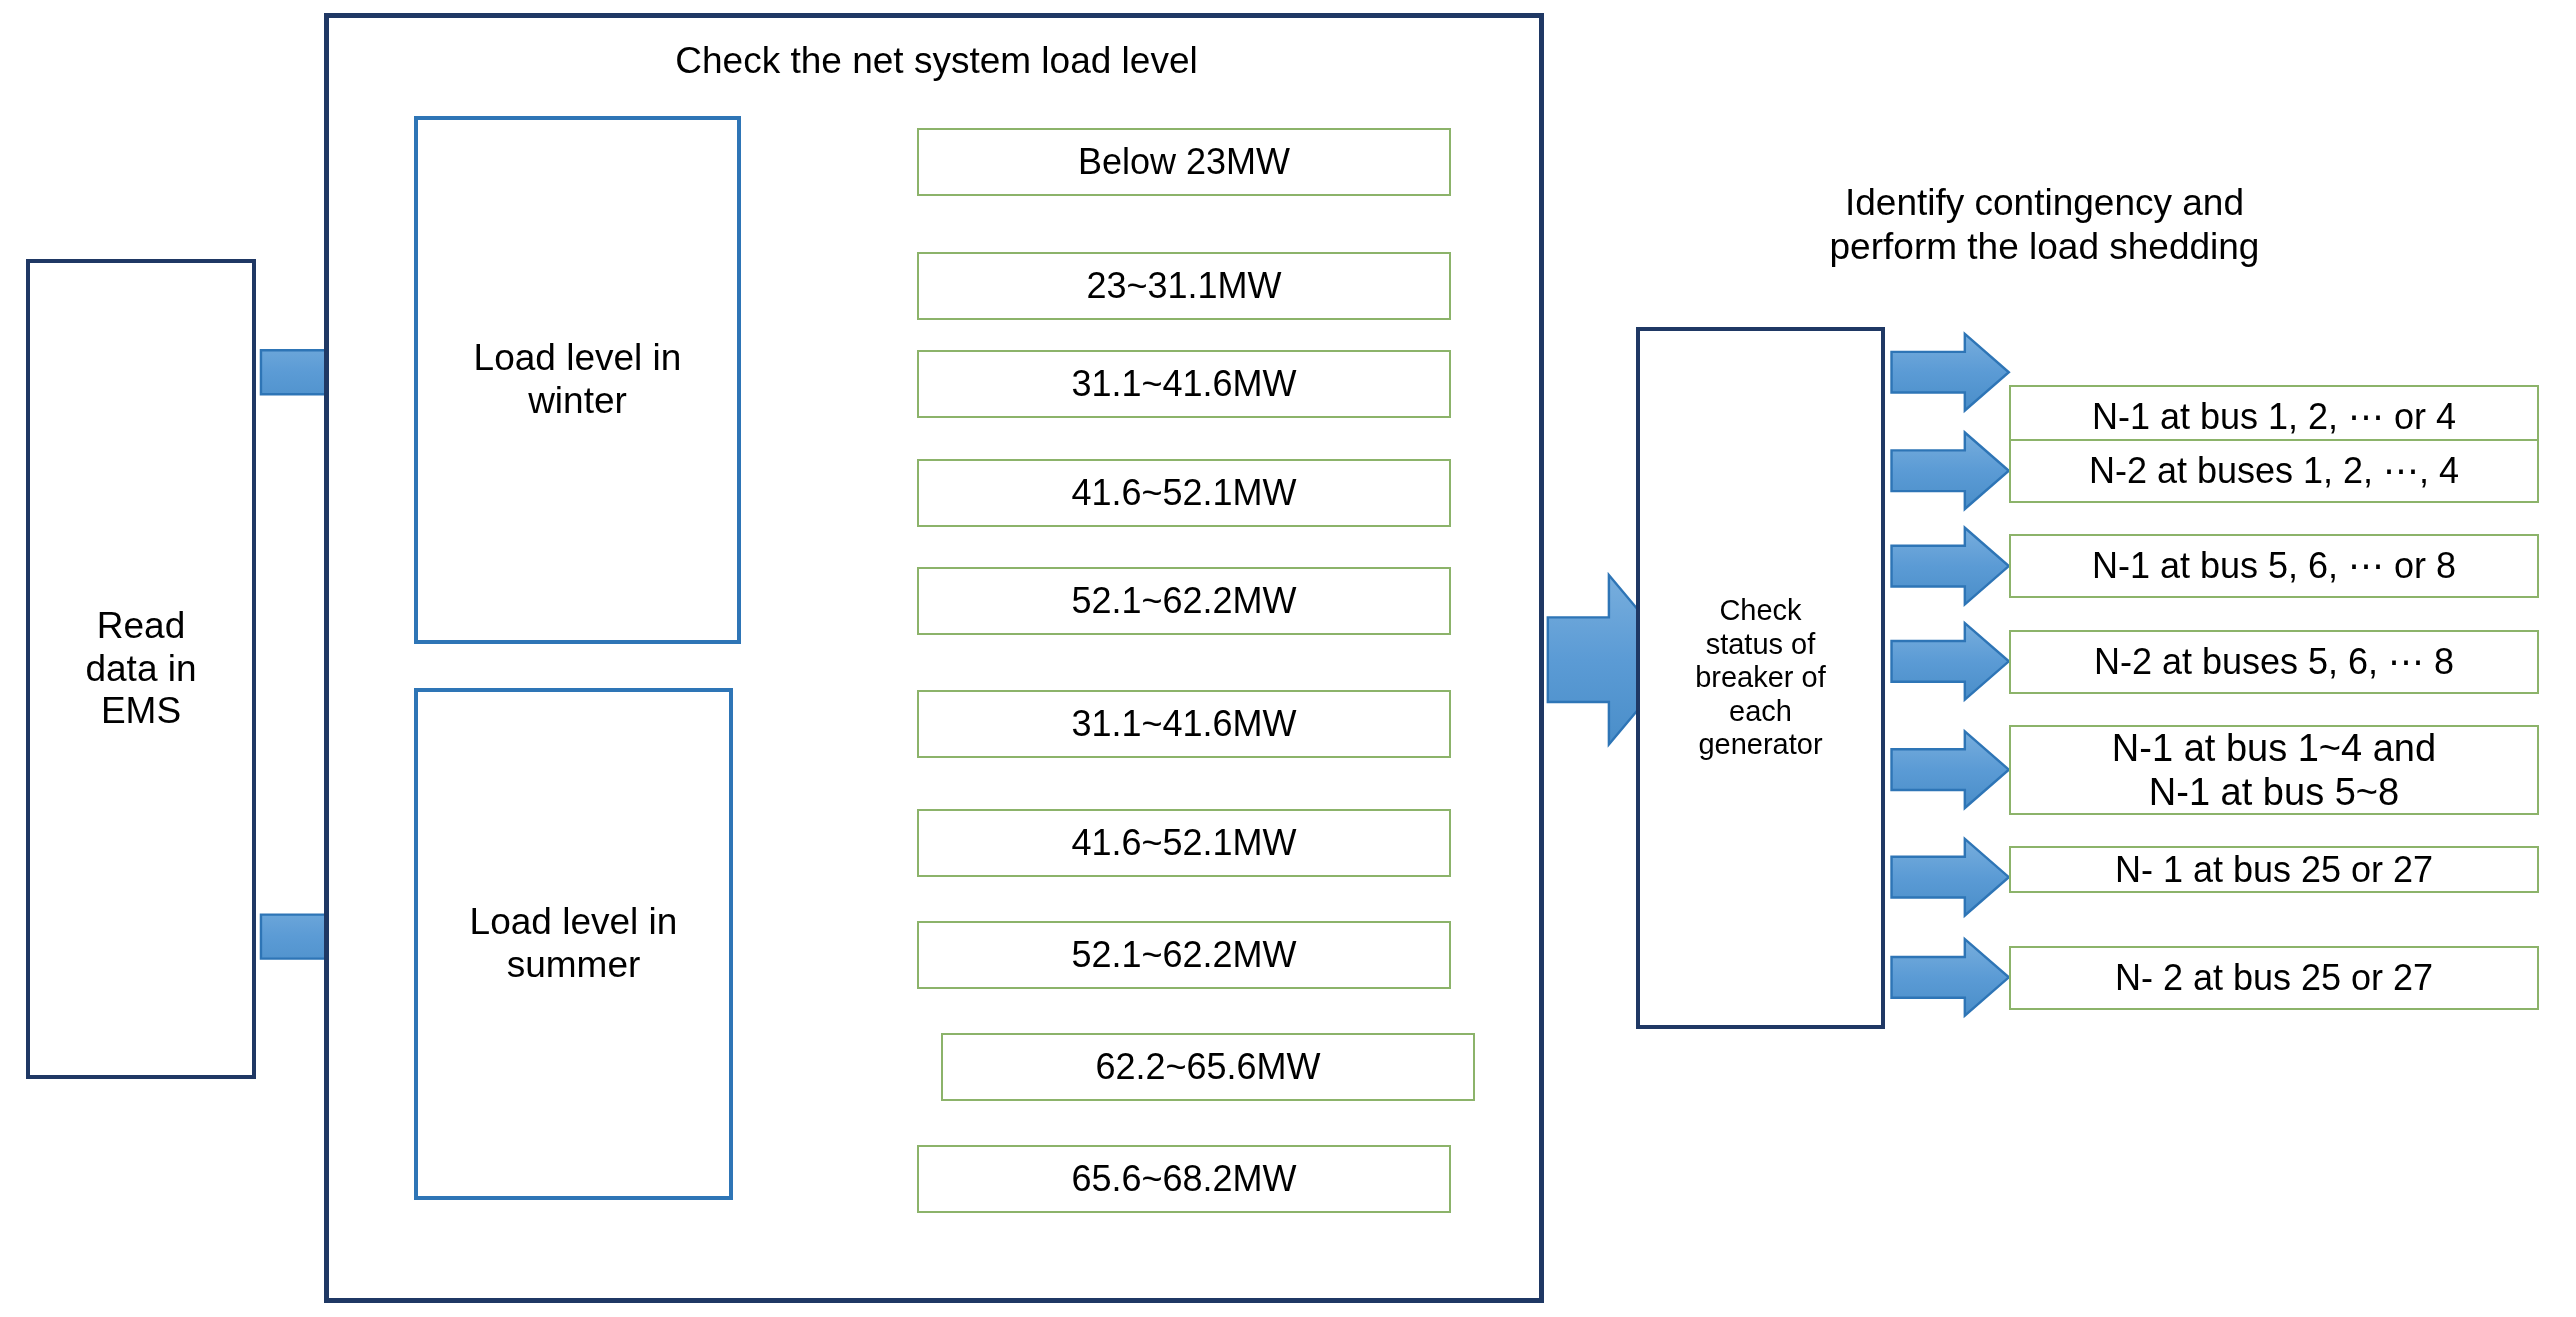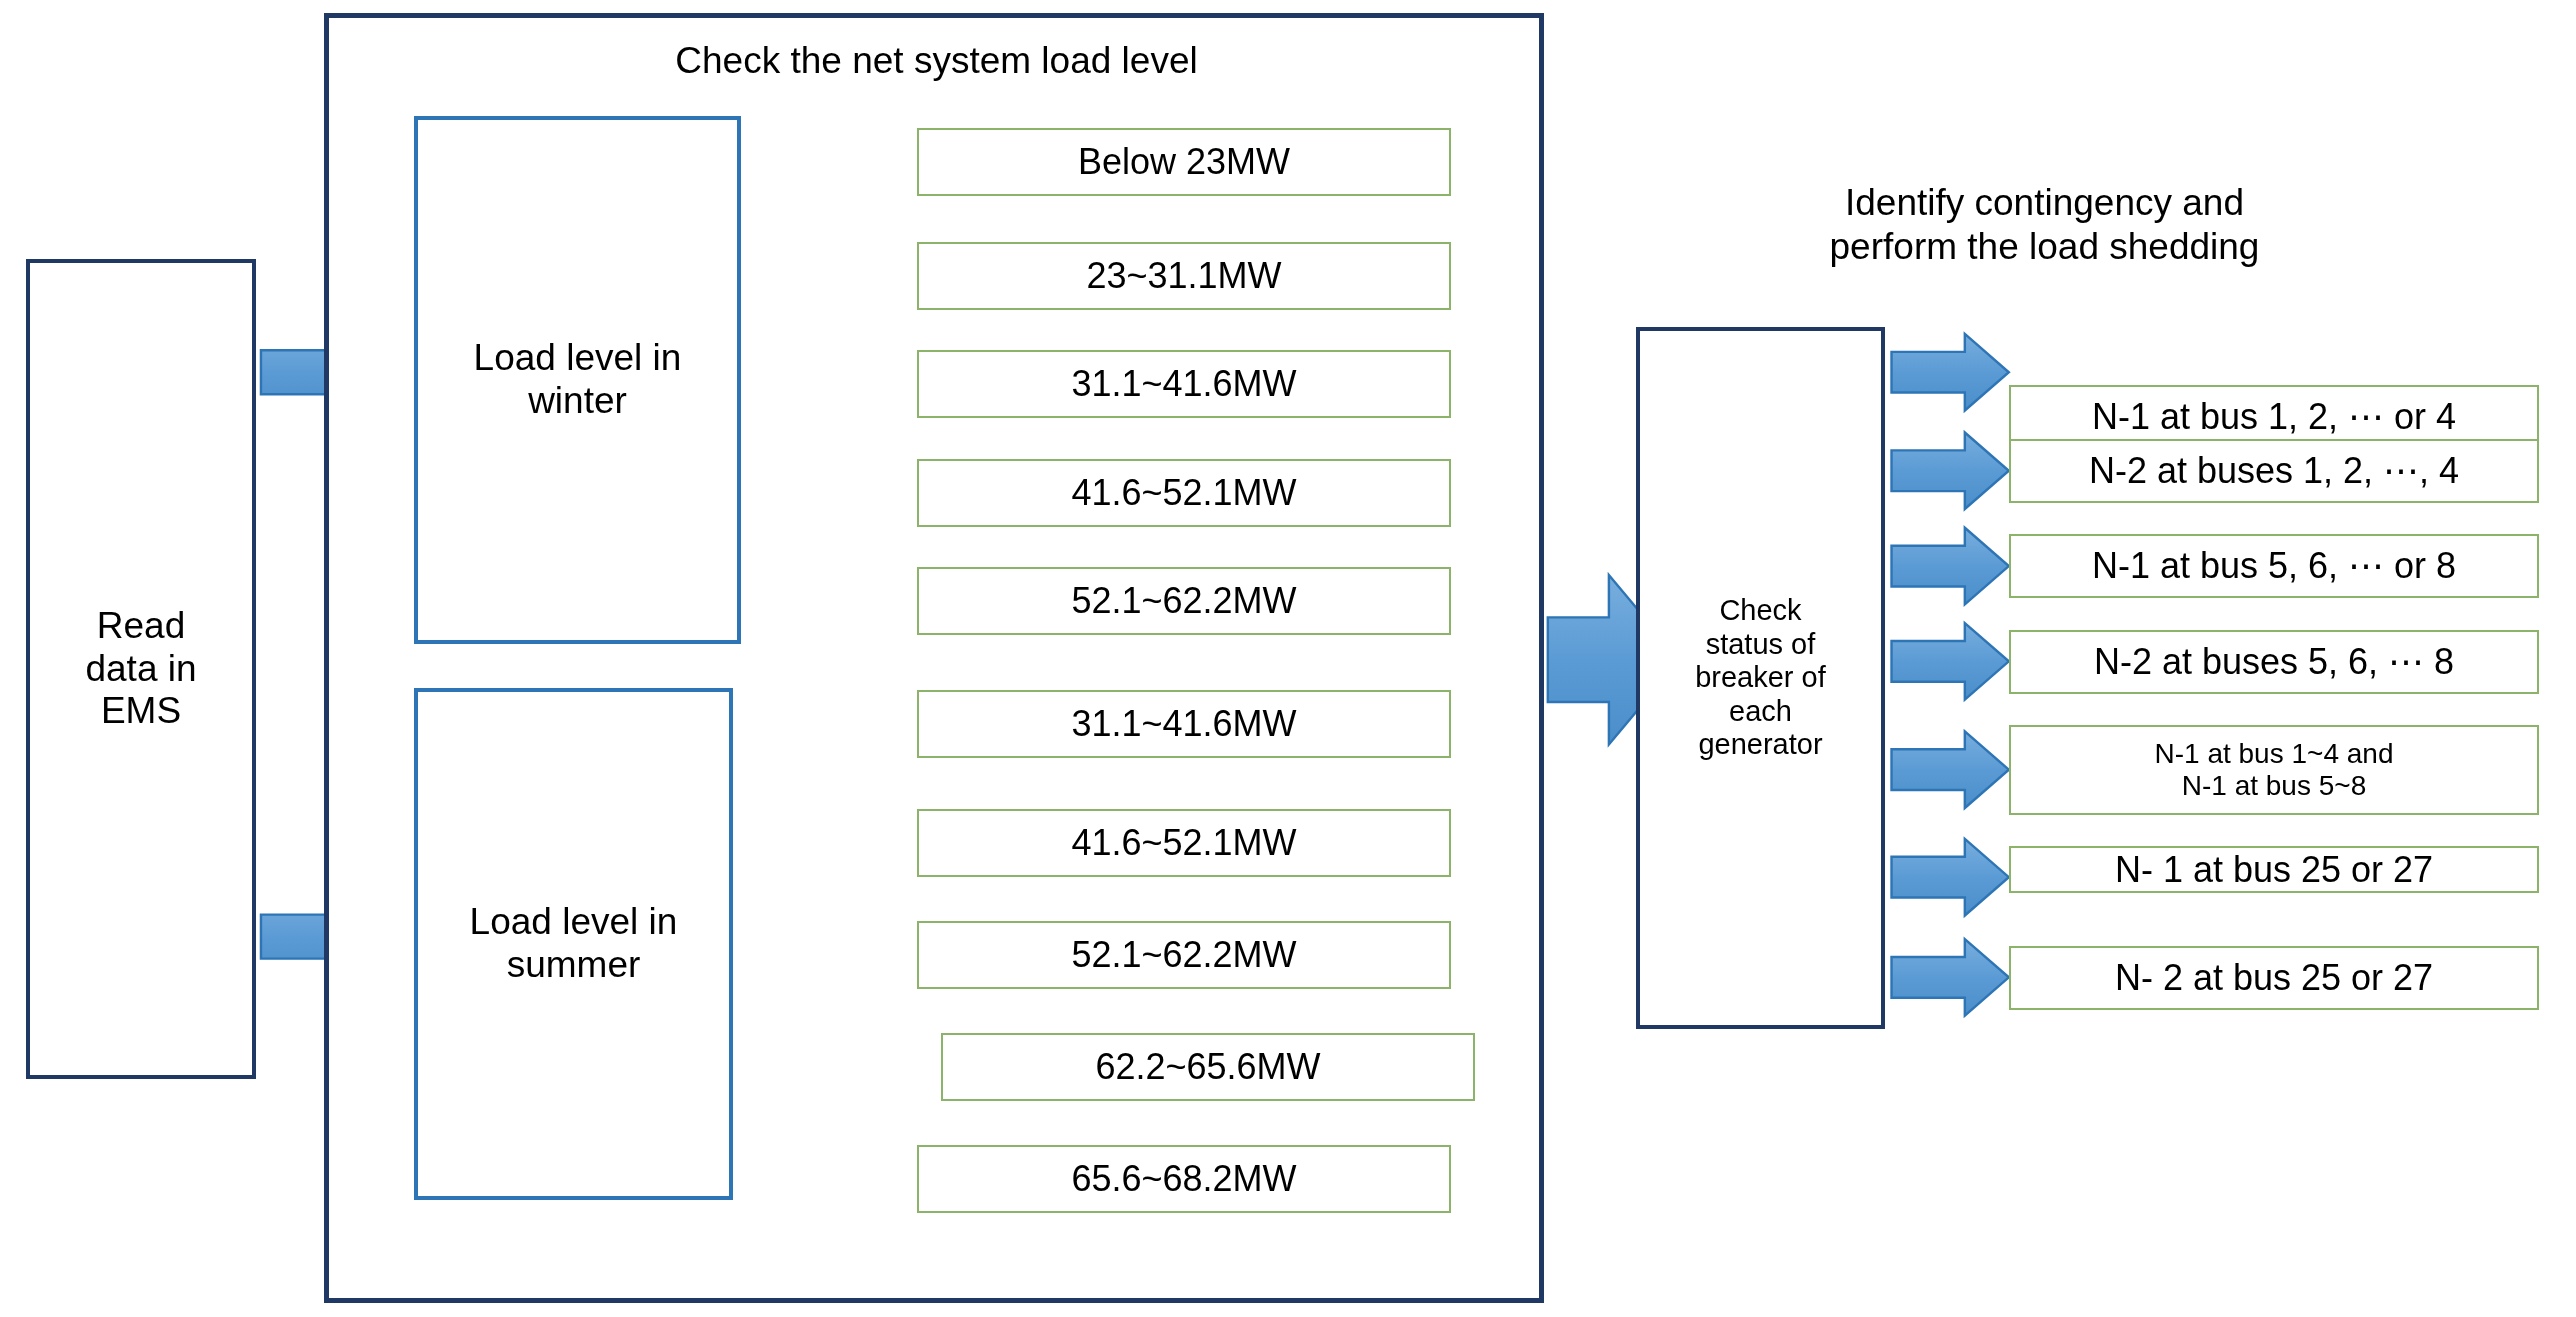--- a/index.html
+++ b/index.html
@@ -171,21 +171,21 @@
   </div>
 
   <div class="abs blue-box" style="left:414px; top:116px; width:327px; height:528px;">
     <span class="label">Load level in
 winter</span>
   </div>
 
   <div class="abs green-box" style="left:917px; top:128px; width:534px; height:68px;">
     <span class="label label-md">Below 23MW</span>
   </div>
-  <div class="abs green-box" style="left:917px; top:242px; width:534px; height:68px;">
+  <div class="abs green-box" style="left:917px; top:252px; width:534px; height:68px;">
     <span class="label label-md">23~31.1MW</span>
   </div>
   <div class="abs green-box" style="left:917px; top:350px; width:534px; height:68px;">
     <span class="label label-md">31.1~41.6MW</span>
   </div>
   <div class="abs green-box" style="left:917px; top:459px; width:534px; height:68px;">
     <span class="label label-md">41.6~52.1MW</span>
   </div>
   <div class="abs green-box" style="left:917px; top:567px; width:534px; height:68px;">
     <span class="label label-md">52.1~62.2MW</span>
@@ -229,21 +229,21 @@
   <div class="abs green-box" style="left:2009px; top:439px; width:530px; height:64px;">
     <span class="label label-md">N-2 at buses 1, 2, ⋯, 4</span>
   </div>
   <div class="abs green-box" style="left:2009px; top:534px; width:530px; height:64px;">
     <span class="label label-md">N-1 at bus 5, 6, ⋯ or 8</span>
   </div>
   <div class="abs green-box" style="left:2009px; top:630px; width:530px; height:64px;">
     <span class="label label-md">N-2 at buses 5, 6, ⋯  8</span>
   </div>
   <div class="abs green-box" style="left:2009px; top:725px; width:530px; height:90px;">
-    <span class="label" style="font-size:28px;">N-1 at bus 1~4 and
+    <span class="label" style="font-size:38px;">N-1 at bus 1~4 and
 N-1 at bus  5~8</span>
   </div>
   <div class="abs green-box" style="left:2009px; top:846px; width:530px; height:47px;">
     <span class="label label-md">N- 1 at bus 25 or 27</span>
   </div>
   <div class="abs green-box" style="left:2009px; top:946px; width:530px; height:64px;">
     <span class="label label-md">N- 2 at  bus 25 or 27</span>
   </div>
 
 </div>

